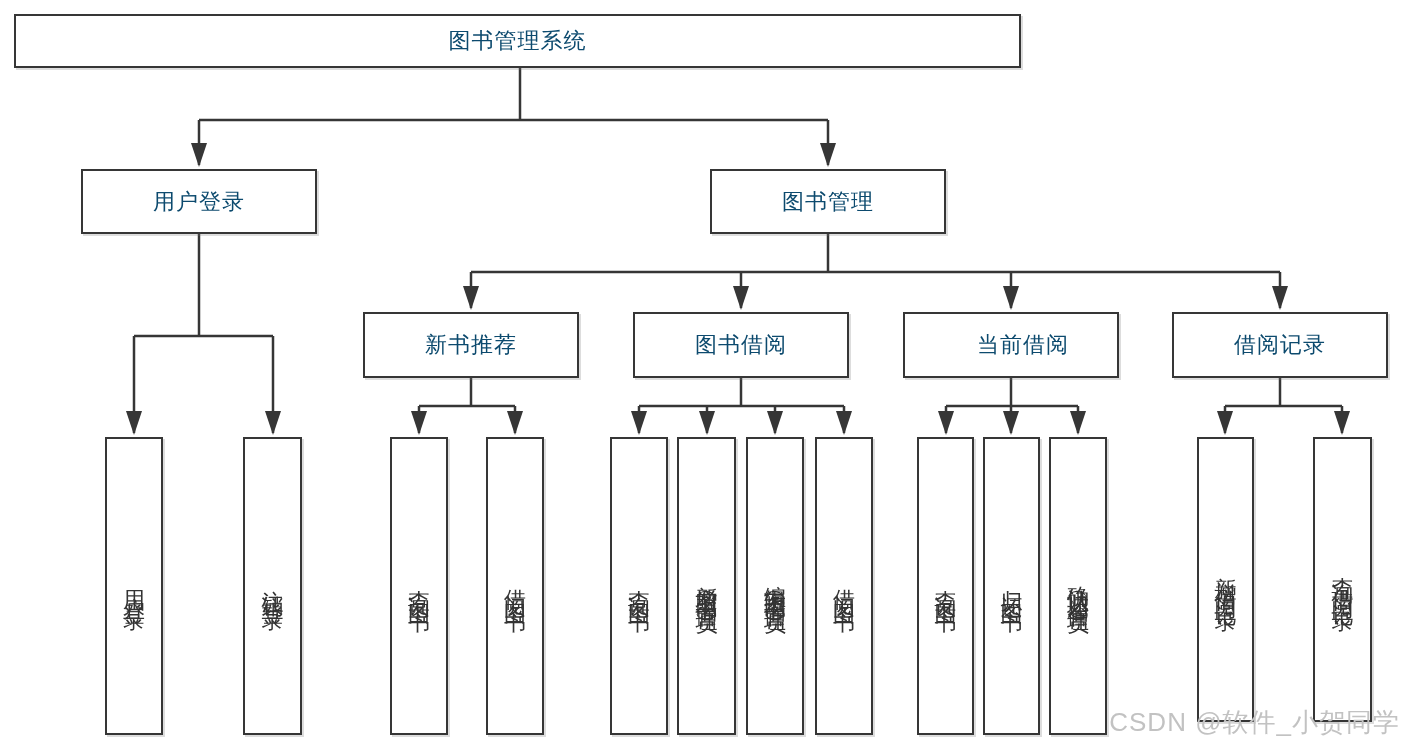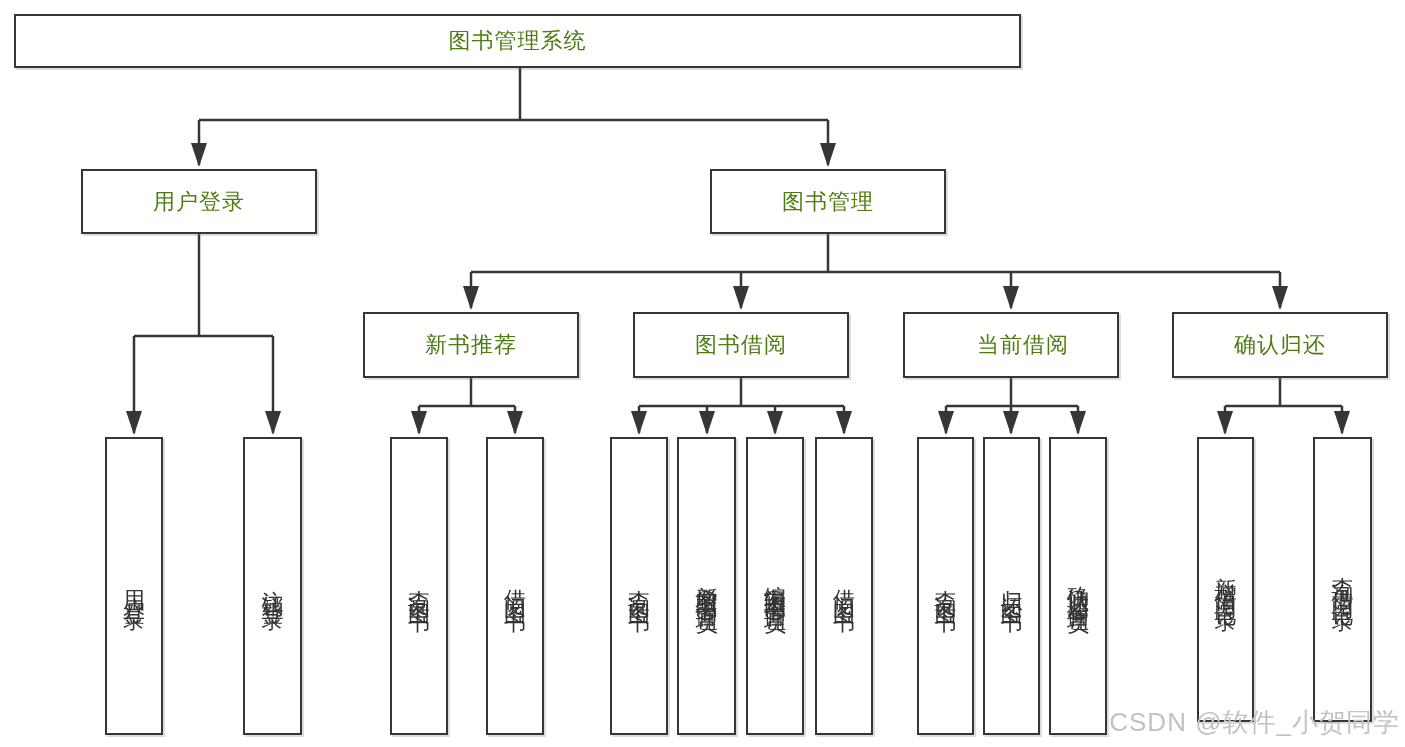--- a/index.html
+++ b/index.html
@@ -23,21 +23,21 @@
     height: 747px;
   }
   .hbox {
     position: absolute;
     box-sizing: border-box;
     border: 2.5px solid #363636;
     background: #ffffff;
     display: flex;
     align-items: center;
     justify-content: center;
-    color: #4d7c0f;
+    color: #0c4a6e;
     font-size: 22px;
     letter-spacing: 1px;
     box-shadow: 2px 2px 0 rgba(120,120,120,0.25);
   }
   .leaf {
     position: absolute;
     box-sizing: border-box;
     border: 2.5px solid #363636;
     background: #ffffff;
     display: flex;
@@ -144,21 +144,21 @@
   <div class="hbox" style="left:363px; top:312px; width:216px; height:66px;">
     <span>新书推荐</span>
   </div>
   <div class="hbox" style="left:633px; top:312px; width:216px; height:66px;text-align:center;">
     <span>图书借阅</span>
   </div>
   <div class="hbox" style="left:903px; top:312px; width:216px; height:66px;padding-left:24px;">
     <span>当前借阅</span>
   </div>
   <div class="hbox" style="left:1172px; top:312px; width:216px; height:66px;">
-    <span>确认归还</span>
+    <span>借阅记录</span>
   </div>
 
   <div class="leaf" style="left:105px; top:437px; width:58px; height:298px;">
     <span>用户登录</span>
   </div>
   <div class="leaf" style="left:243px; top:437px; width:59px; height:298px;">
     <span>注销登录</span>
   </div>
 
   <div class="leaf" style="left:390px; top:437px; width:58px; height:298px;">

